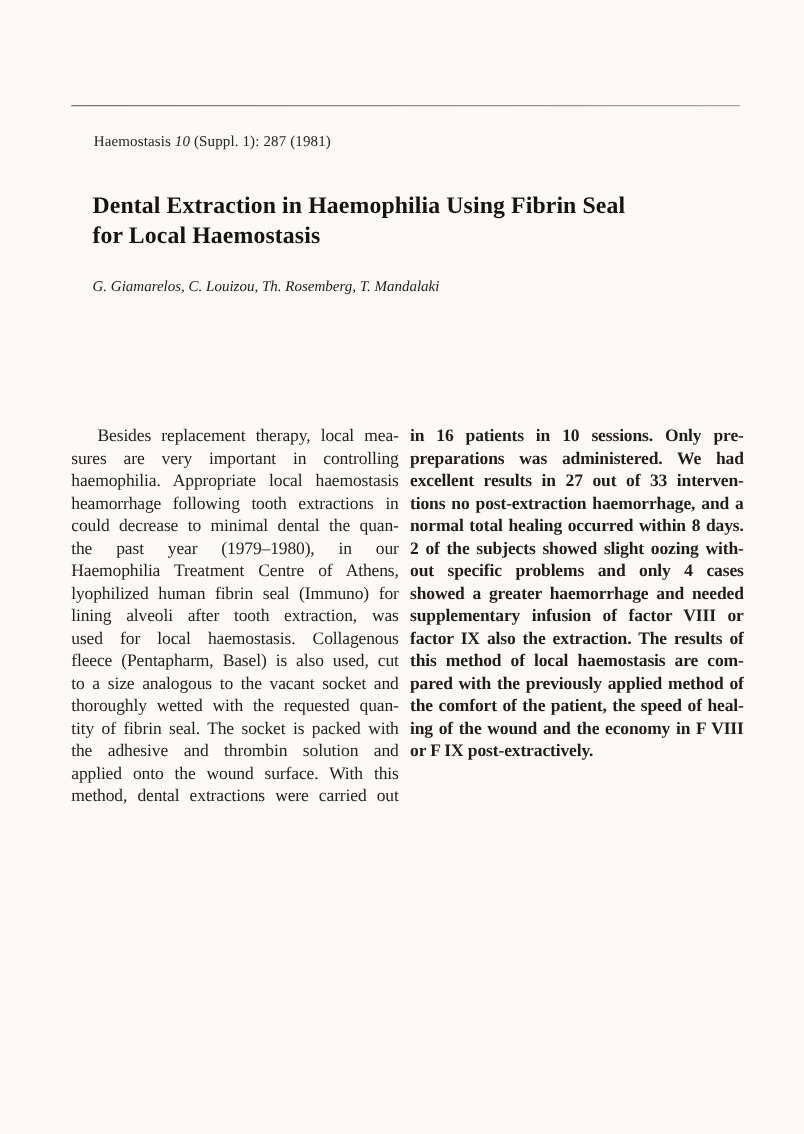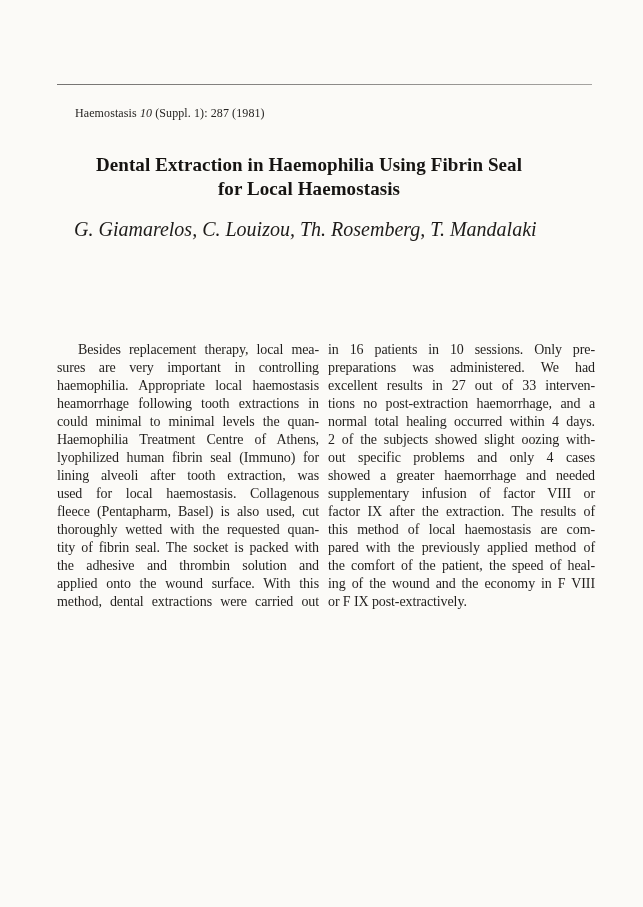--- a/index.html
+++ b/index.html
@@ -46,33 +46,33 @@
     font-weight: bold;
     letter-spacing: 0.1px;
     color: #161412;
   }
   .authors {
     position: absolute;
     left: 74px;
     top: 219px;
     width: 500px;
     font-style: italic;
-    font-size: 20px;
+    font-size: 12px;
     line-height: 20px;
     color: #1d1b19;
   }
   .column {
     position: absolute;
     top: 341px;
     font-size: 14px;
     line-height: 18px;
     letter-spacing: -0.1px;
   }
   .column-left  { left: 57px;  width: 262px; }
-  .column-right { left: 328px; width: 267px; }
+  .column-right { left: 328px; width: 267px; font-weight: bold; }
   .line {
     text-align: justify;
     text-align-last: justify;
     white-space: normal;
     overflow: visible;
   }
   .line.indent { padding-left: 21px; }
   .line.no-justify { text-align-last: left; }
 </style>
 </head>
@@ -81,56 +81,58 @@
 <div class="page">
 
   <div class="header-rule"></div>
 
   <div class="citation">
     <span>Haemostasis</span>
     <span class="vol">10</span>
     <span>(Suppl. 1): 287 (1981)</span>
   </div>
 
-  <h1 class="title" style="margin:0;text-align:center;">
+  <h1 class="title" style="margin:0;">
     <span>Dental Extraction in Haemophilia Using Fibrin Seal</span><br>
     <span>for Local Haemostasis</span>
   </h1>
 
   <div class="authors">G. Giamarelos, C. Louizou, Th. Rosemberg, T. Mandalaki</div>
 
   <div class="column column-left">
       <div class="line indent">Besides replacement therapy, local mea-</div>
       <div class="line">sures are very important in controlling</div>
       <div class="line">haemophilia. Appropriate local haemostasis</div>
       <div class="line">heamorrhage following tooth extractions in</div>
-      <div class="line">could minimal to minimal levels the quan-</div>
+      <div class="line">could decrease to minimal dental the quan-</div>
+      <div class="line">the past year (1979–1980), in our</div>
       <div class="line">Haemophilia Treatment Centre of Athens,</div>
       <div class="line">lyophilized human fibrin seal (Immuno) for</div>
       <div class="line">lining alveoli after tooth extraction, was</div>
       <div class="line">used for local haemostasis. Collagenous</div>
       <div class="line">fleece (Pentapharm, Basel) is also used, cut</div>
+      <div class="line">to a size analogous to the vacant socket and</div>
       <div class="line">thoroughly wetted with the requested quan-</div>
       <div class="line">tity of fibrin seal. The socket is packed with</div>
       <div class="line">the adhesive and thrombin solution and</div>
       <div class="line">applied onto the wound surface. With this</div>
       <div class="line">method, dental extractions were carried out</div>
     </div>
 
   <div class="column column-right">
       <div class="line">in 16 patients in 10 sessions. Only pre-</div>
       <div class="line">preparations was administered. We had</div>
       <div class="line">excellent results in 27 out of 33 interven-</div>
       <div class="line">tions no post-extraction haemorrhage, and a</div>
-      <div class="line">normal total healing occurred within 4 days.</div>
+      <div class="line">normal total healing occurred within 8 days.</div>
       <div class="line">2 of the subjects showed slight oozing with-</div>
       <div class="line">out specific problems and only 4 cases</div>
       <div class="line">showed a greater haemorrhage and needed</div>
       <div class="line">supplementary infusion of factor VIII or</div>
-      <div class="line">factor IX after the extraction. The results of</div>
+      <div class="line">factor IX also the extraction. The results of</div>
       <div class="line">this method of local haemostasis are com-</div>
       <div class="line">pared with the previously applied method of</div>
       <div class="line">the comfort of the patient, the speed of heal-</div>
       <div class="line">ing of the wound and the economy in F VIII</div>
       <div class="line no-justify">or F IX post-extractively.</div>
     </div>
 
 </div>
 
 </body></html>

